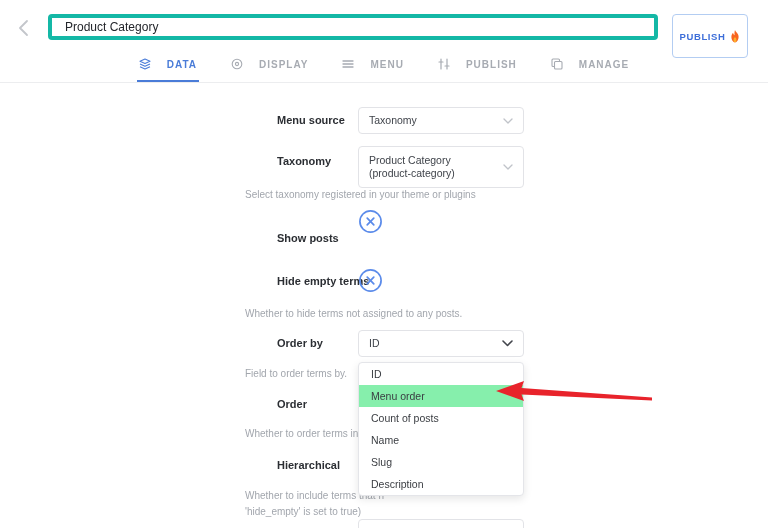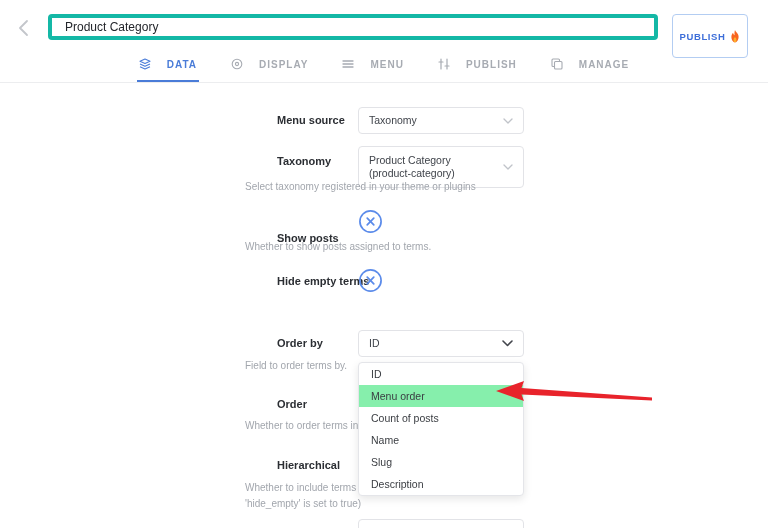--- a/index.html
+++ b/index.html
@@ -14,21 +14,21 @@
 
   
   .tabbar { position:absolute; left:0; top:48px; width:768px; height:34px; display:flex; align-items:stretch; justify-content:center; gap:30px; }
   .tab { display:flex; align-items:center; gap:16px; font-size:10px; font-weight:bold; letter-spacing:1px; color:#a7abb2; border-bottom:2px solid transparent; padding:0 2px; cursor:pointer; }
   .tab.active { color:#4a7cd8; border-bottom-color:#4a7cd8; }
   .tab .ticon { display:flex; align-items:center; }
   .divider { position:absolute; left:0; top:82px; width:768px; height:1px; background:#ecedef; }
 
   
   .flabel { position:absolute; left:245px; font-size:11px; font-weight:bold; color:#2b2e33;padding-left:32px; }
-  .fhelp  { position:absolute; left:245px; font-size:10px; color:#a2a6ad; white-space:nowrap; }
+  .fhelp  { position:absolute; left:245px; font-size:10px; color:#a2a6ad; white-space:nowrap;margin-top:8px; }
   .select { position:absolute; left:358px; width:166px; border:1px solid #e2e3e7; border-radius:4px; background:#fff; display:flex; align-items:center; justify-content:space-between; padding:0 10px; font-size:10.5px; color:#3f434a; cursor:pointer; }
   .select .val { line-height:1.25; }
   .toggle { position:absolute; left:358px; width:25px; height:25px; cursor:pointer; }
 
   
   .dropdown { position:absolute; left:358px; top:362px; width:166px; background:#fff; border:1px solid #e4e5e9; border-radius:4px; box-shadow:0 3px 8px rgba(0,0,0,0.10); z-index:5; overflow:hidden; }
   .dd-item { height:22px; display:flex; align-items:center; padding:0 12px; font-size:10.5px; color:#3a3d42; cursor:pointer; }
   .dd-item.highlight { background:#86efac; }
 
   
@@ -126,30 +126,30 @@
   <div class="fhelp" style="top:181px">Select taxonomy registered in your theme or plugins</div>
 
   <div class="flabel" style="top:232px">Show posts</div>
   <div class="toggle" style="top:209px">
     <svg width="25" height="25" viewBox="0 0 25 25">
         <circle cx="12.5" cy="12.5" r="10.6" fill="none" stroke="#5b8bea" stroke-width="1.7"></circle>
         <line x1="9.2" y1="9.2" x2="15.8" y2="15.8" stroke="#5b8bea" stroke-width="1.7" stroke-linecap="round"></line>
         <line x1="15.8" y1="9.2" x2="9.2" y2="15.8" stroke="#5b8bea" stroke-width="1.7" stroke-linecap="round"></line>
       </svg>
   </div>
-  <div class="fhelp" style="top:241px">Whether to show posts assigned to terms.</div>
 
   <div class="flabel" style="top:275px">Hide empty terms</div>
   <div class="toggle" style="top:268px">
     <svg width="25" height="25" viewBox="0 0 25 25">
         <circle cx="12.5" cy="12.5" r="10.6" fill="none" stroke="#5b8bea" stroke-width="1.7"></circle>
         <line x1="9.2" y1="9.2" x2="15.8" y2="15.8" stroke="#5b8bea" stroke-width="1.7" stroke-linecap="round"></line>
         <line x1="15.8" y1="9.2" x2="9.2" y2="15.8" stroke="#5b8bea" stroke-width="1.7" stroke-linecap="round"></line>
       </svg>
   </div>
+  <div class="fhelp" style="top:300px">Whether to hide terms not assigned to any posts.</div>
 
   <div class="flabel" style="top:337px">Order by</div>
   <div class="select" style="top:330px; height:27px">
     <span class="val">ID</span>
     <svg width="11" height="7" viewBox="0 0 11 7">
         <polyline points="1,1 5.5,5.5 10,1" fill="none" stroke="#43464d" stroke-width="1.6" stroke-linecap="round" stroke-linejoin="round"></polyline>
       </svg>
   </div>
   <div class="fhelp" style="top:360px">Field to order terms by.</div>
 

